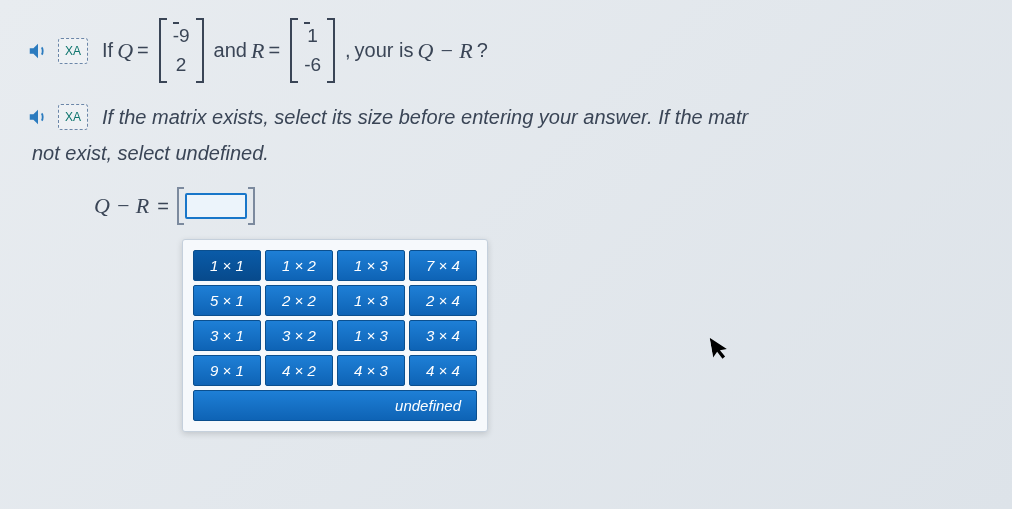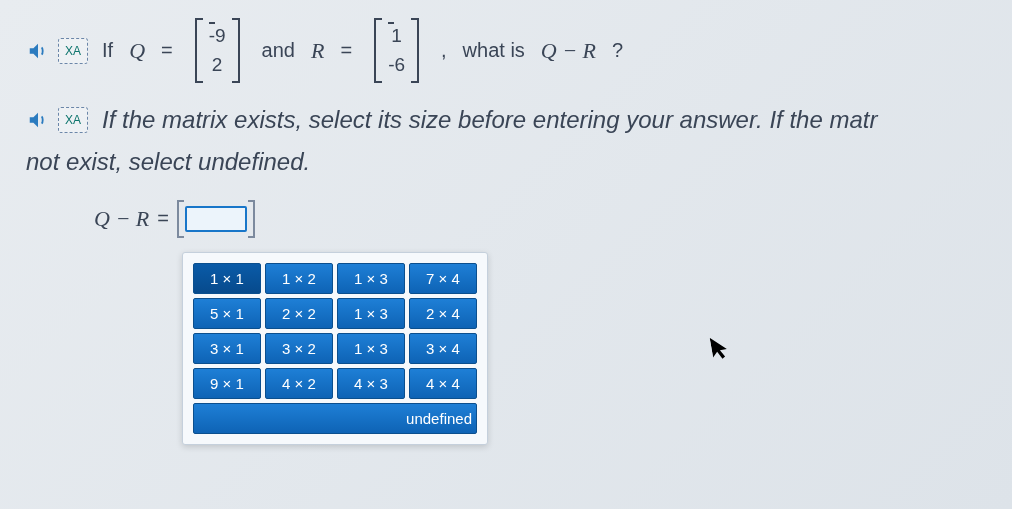--- a/index.html
+++ b/index.html
@@ -23,42 +23,42 @@
     .lang-icon {
       width: 30px; height: 26px;
       border: 1px dashed #6b86a8;
       border-radius: 3px;
       display: inline-flex; align-items: center; justify-content: center;
       margin-right: 14px;
       font-size: 12px;
       color: #0f766e;
       background: rgba(255,255,255,0.3);
     }
-    .qtext { font-size: 20px; display: flex; align-items: center; gap: 16px; }
+    .qtext { font-size: 20px; display: flex; align-items: center; gap: 4px; }
     .ital { font-style: italic; font-family: Georgia, serif; font-size: 22px; }
     .matrix {
       display: inline-flex; flex-direction: column;
       border-left: 2px solid #3a4556;
       border-right: 2px solid #3a4556;
       padding: 4px 12px;
       margin: 0 6px;
       line-height: 1.5;
       text-align: center;
       position: relative;
       font-size: 19px;
     }
     .matrix::before, .matrix::after {
       content:''; position:absolute; width:6px; height:2px; background:#3a4556;
     }
     .matrix::before { top:0; left:-2px; box-shadow: calc(100% + 36px) 0 #3a4556; }
     .matrix .tl{position:absolute;top:0;left:0;width:6px;height:2px;background:#3a4556;}
     .matrix .tr{position:absolute;top:0;right:0;width:6px;height:2px;background:#3a4556;}
     .matrix .bl{position:absolute;bottom:0;left:0;width:6px;height:2px;background:#3a4556;}
     .matrix .br{position:absolute;bottom:0;right:0;width:6px;height:2px;background:#3a4556;}
-    .instr { font-size: 24px; font-style: italic; line-height: 1.6; }
+    .instr { font-size: 20px; font-style: italic; line-height: 1.6; }
     .instr-row { display:flex; align-items:center; margin-bottom:4px; }
     .eqn { margin: 18px 0 14px 70px; font-size: 20px; display:flex; align-items:center; gap:8px; }
     .smallmat {
       display:inline-flex; align-items:center;
       border-left:2px solid #7c8a9e; border-right:2px solid #7c8a9e;
       padding: 6px 6px; position:relative;
     }
     .smallmat .tl{position:absolute;top:0;left:0;width:5px;height:2px;background:#7c8a9e;}
     .smallmat .tr{position:absolute;top:0;right:0;width:5px;height:2px;background:#7c8a9e;}
     .smallmat .bl{position:absolute;bottom:0;left:0;width:5px;height:2px;background:#7c8a9e;}
@@ -77,25 +77,26 @@
       padding: 6px;
       display: inline-block;
       box-shadow: 0 2px 6px rgba(0,0,0,0.15);
     }
     .sizegrid table { border-collapse: separate; border-spacing: 4px; }
     .sizegrid td {
       background: linear-gradient(#1e7fd6, #0e63b5);
       color: #fff;
       font-size: 15px;
       text-align: center;
-      padding: 6px 4px;
+      padding: 6px 15px;
       width: 68px;
       border-radius: 2px;
       cursor: pointer;
       border: 1px solid #0b4f8e;
+      font-style: italic;
     }
     .sizegrid td.selected {
       background: linear-gradient(#0a5ba8, #074a8c);
     }
     .sizegrid .undef td {
       background: linear-gradient(#1e7fd6, #0e63b5);
       text-align: right;
     }
     .cursor {
       position: absolute;
@@ -136,38 +137,38 @@
     <span>=</span>
     <span class="matrix">
       <span class="tl"></span>
         <span class="tr"></span>
         <span class="bl"></span>
         <span class="br"></span>
       <span>1</span>
       <span>-6</span>
     </span>
     <span>,</span>
-    <span>what is</span>
+    <span>your is</span>
     <span class="ital">Q − R</span>
     <span>?</span>
   </span>
 </div>
 
 
 <div class="instr-row">
   <span class="icon-btn">
     <svg width="22" height="22" viewBox="0 0 24 24">
         <path fill="#2b7bbf" d="M3 9v6h4l5 5V4L7 9H3z"></path>
         <path fill="none" stroke="#2b7bbf" stroke-width="2" d="M16 8c1.5 1.5 1.5 6.5 0 8"></path>
       </svg>
   </span>
   <span class="lang-icon">XA</span>
   <span class="instr">If the matrix exists, select its size before entering your answer. If the matr</span>
 </div>
-<div class="instr" style="margin-left:2px;">not exist, select undefined.</div>
+<div class="instr" style="margin-left:8px;">not exist, select undefined.</div>
 
 
 <div class="eqn">
   <span class="ital">Q − R</span>
   <span>=</span>
   <span class="smallmat">
     <span class="tl"></span>
       <span class="tr"></span>
       <span class="bl"></span>
       <span class="br"></span>

